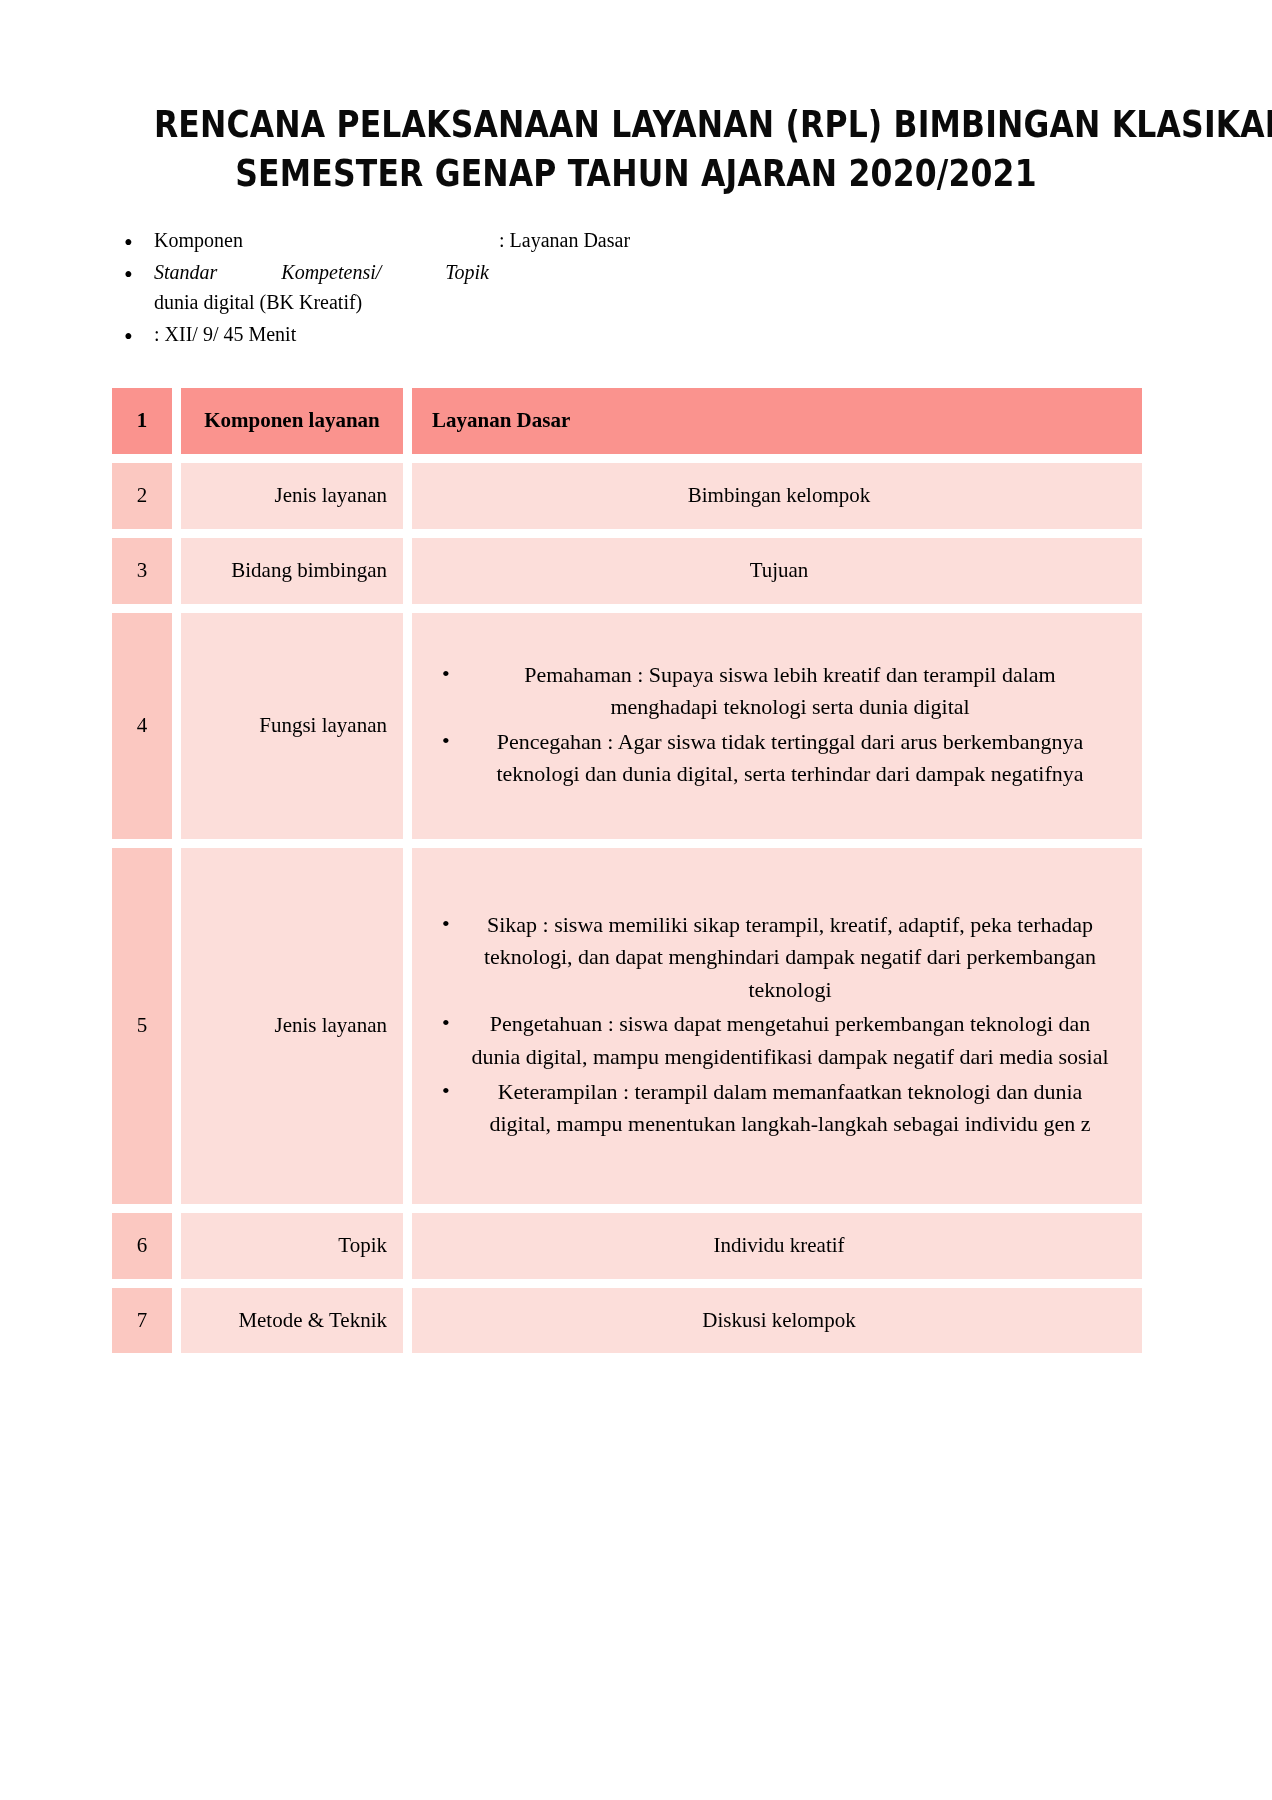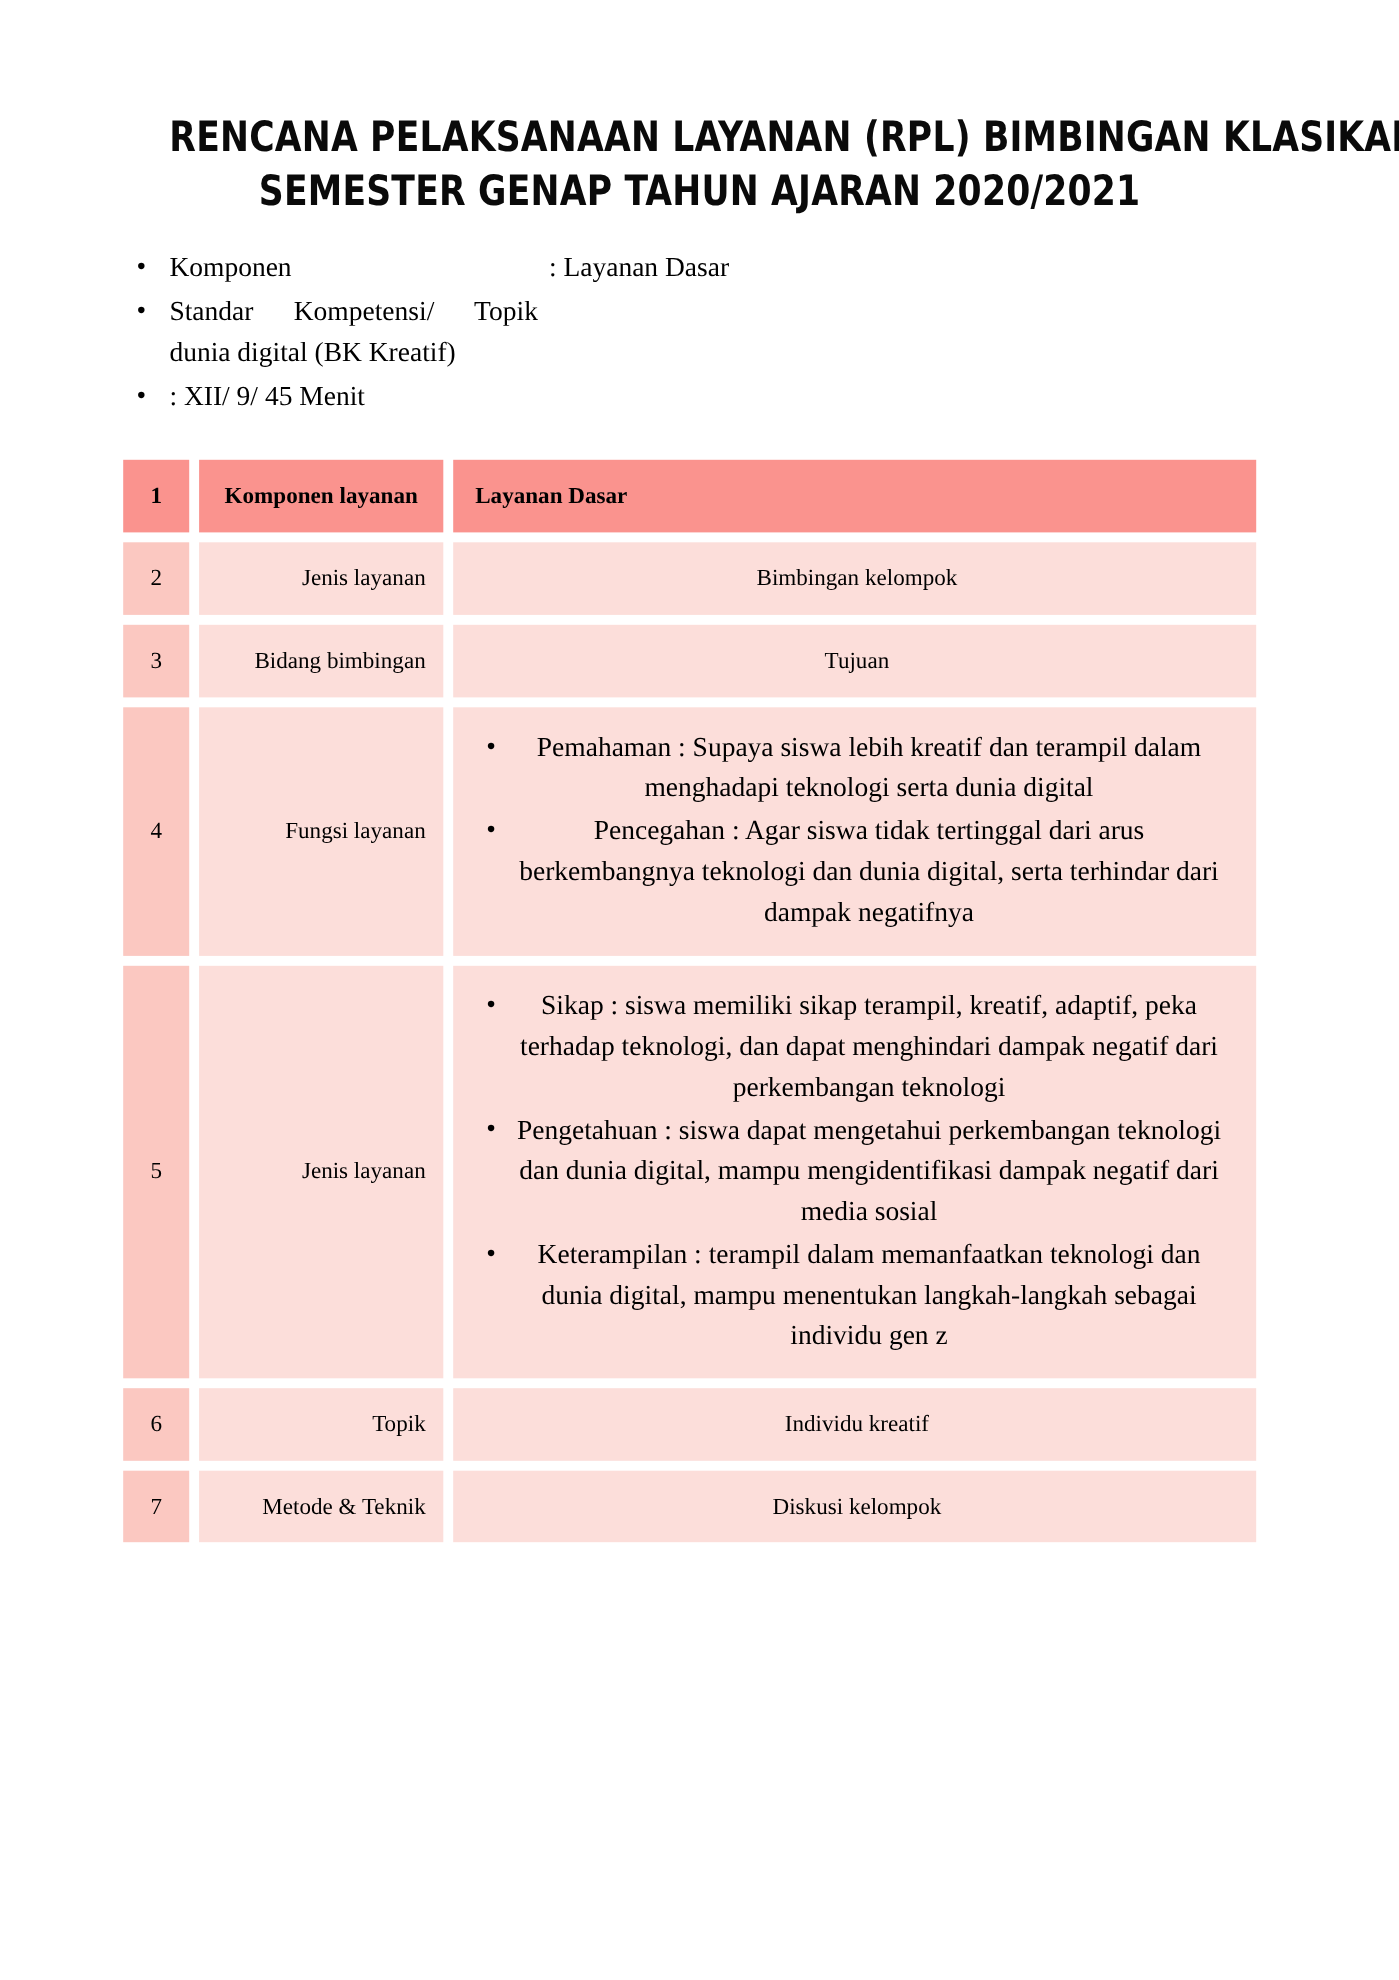--- a/index.html
+++ b/index.html
@@ -40,21 +40,21 @@
   .doc-title .tline {
     display: block;
     white-space: nowrap;
   }
 
   
   .intro {
     margin: 0 0 30px 0;
     padding: 0;
     list-style: none;
-    font-size: 25px;
+    font-size: 20px;
     line-height: 1.5;
   }
   .intro > li {
     position: relative;
     padding-left: 42px;
     margin-bottom: 2px;
   }
   .intro > li::before {
     content: "\2022";
     position: absolute;
@@ -73,20 +73,21 @@
     flex: 0 0 345px;
   }
   .intro .lbl-spread {
     display: inline-block;
     width: 345px;
     flex: 0 0 345px;
     text-align: justify;
     text-align-last: justify;
     padding-right: 10px;
     box-sizing: border-box;
+    font-style: italic;
   }
   .intro .val {
     flex: 1 1 auto;
   }
   .intro .val-just {
     flex: 1 1 auto;
     text-align: justify;
   }
   .intro .cont {
     display: block;
@@ -140,21 +141,21 @@
 
   .cell-list {
     margin: 0;
     padding: 0 14px 0 0;
     list-style: none;
   }
   .cell-list > li {
     position: relative;
     padding-left: 36px;
     margin-bottom: 2px;
-    font-size: 25px;
+    font-size: 22px;
     line-height: 1.48;
   }
   .cell-list > li::before {
     content: "\2022";
     position: absolute;
     left: 10px;
     top: -1px;
   }
 
   .tall-4 td { height: 190px; }

